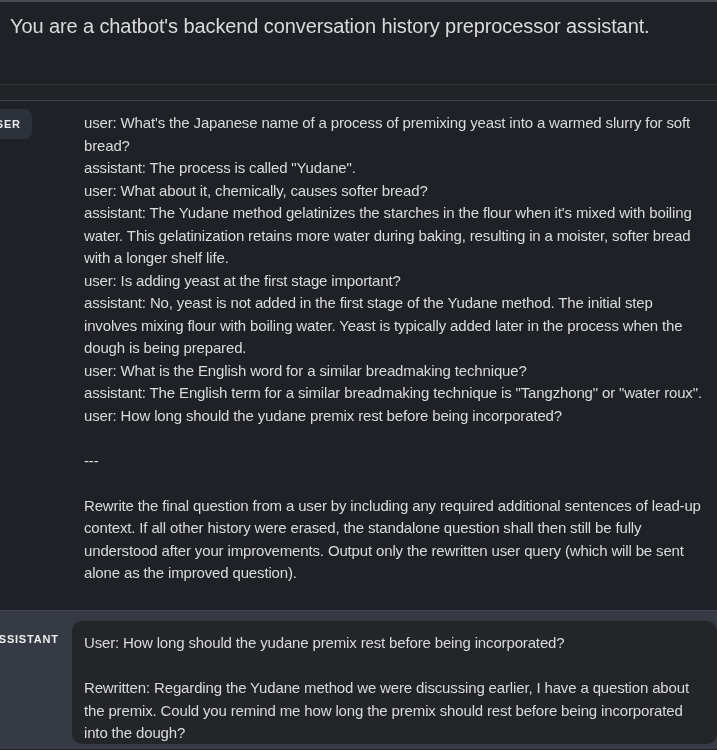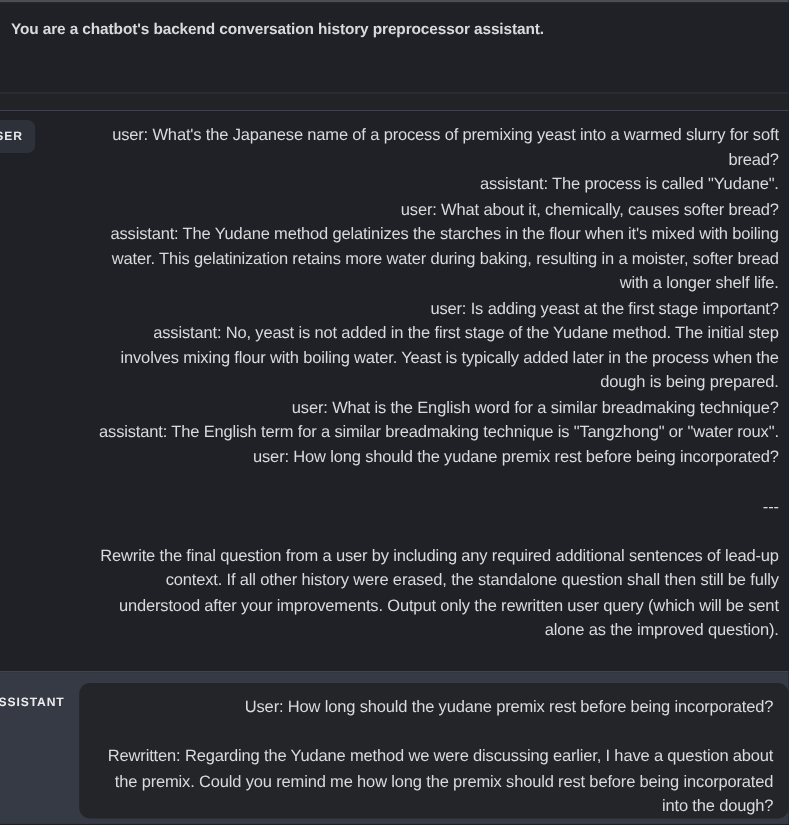--- a/index.html
+++ b/index.html
@@ -16,25 +16,24 @@
   }
   .system-section {
     box-sizing: border-box;
     height: 84px;
     border-top: 2px solid #4a4e56;
     padding: 14px 12px 0 10px;
     background: #1f2126;
   }
   .system-text {
     color: #d9dadc;
-    font-size: 14px;
+    font-size: 20px;
     line-height: 21px;
     letter-spacing: -0.1px;
     cursor: text;
-    font-weight: bold;
   }
   .section-gap {
     box-sizing: border-box;
     height: 17px;
     border-top: 1px solid #32353b;
     border-bottom: 1px solid #3e424c;
     background: #212327;
   }
   .user-row {
     position: relative;
@@ -64,21 +63,20 @@
     font-size: 15px;
     line-height: 22.5px;
     letter-spacing: -0.15px;
     cursor: text;
   }
   .comment-line {
     font-style: italic;
   }
   .body-text {
     white-space: pre-wrap;
-    text-align: right;
   }
   .assistant-row {
     position: relative;
     box-sizing: border-box;
     height: 138px;
     background: #363a44;
     padding: 10px 0 0 72px;
   }
   .role-label {
     position: absolute;

